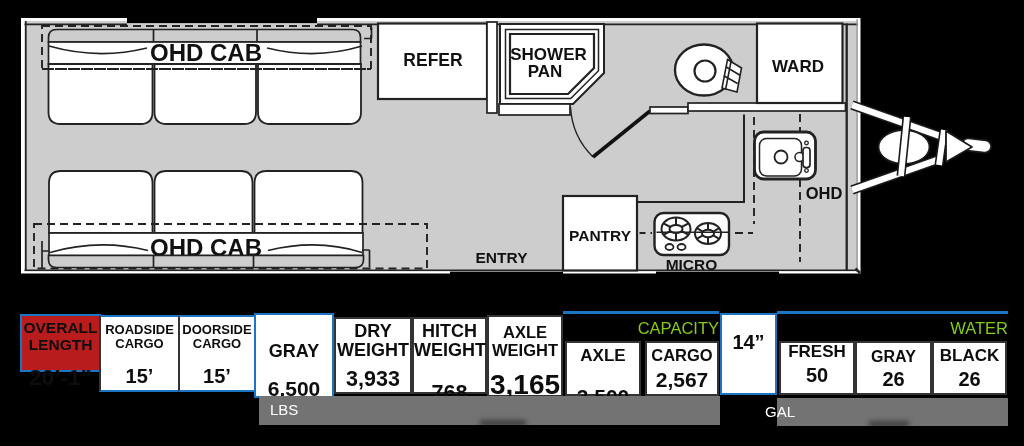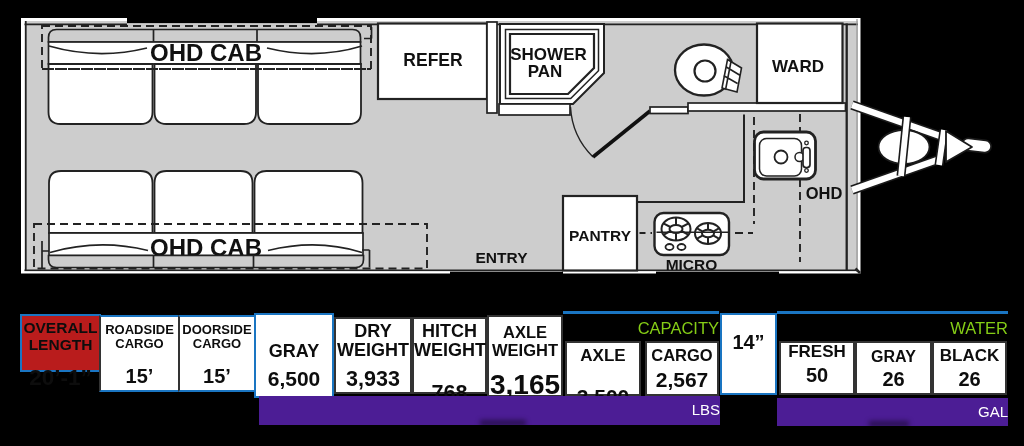--- a/index.html
+++ b/index.html
@@ -1,19 +1,19 @@
 <!DOCTYPE html>
 <html><head>
 <meta charset="utf-8">
 <style>
 html,body{margin:0;padding:0;background:#000;width:1024px;height:446px;overflow:hidden}
 body{position:relative;font-family:"Liberation Sans",sans-serif}
 .cell{position:absolute;box-sizing:border-box;text-align:center;font-weight:700;color:#0d0d0d;background:#fff;font-family:"Liberation Sans",sans-serif}
 .lbl{line-height:1.08}
-.bar{position:absolute;background:#4c1d95;color:#fff;text-align:right;font-weight:400}
+.bar{position:absolute;background:#737373;color:#fff;text-align:left;font-weight:400}
 .hdr{position:absolute;box-sizing:border-box;color:#84cc16;text-align:right;font-weight:400;background:#000;border-top:3px solid #1a75c2}
 </style>
 </head>
 <body>
 
 <svg width="1024" height="446" viewBox="0 0 1024 446" style="position:absolute;left:0;top:0">
 <g stroke-linecap="butt" fill="none">
 
 <rect x="21" y="18" width="839.5" height="255.5" fill="#ffffff"></rect>
 
@@ -215,21 +215,21 @@
 <div style="font-size:20px;margin-top:14px">15’</div>
 </div>
 
 <div class="cell" style="left:178px;top:315px;width:78px;height:77px;border:2px solid #333;border-top:2.5px solid #1a75c2;border-bottom:2.5px solid #1a75c2">
 <div class="lbl" style="font-size:13px;margin-top:6px">DOORSIDE<br>CARGO</div>
 <div style="font-size:20px;margin-top:14px">15’</div>
 </div>
 
 <div class="cell" style="left:254px;top:313px;width:80px;height:85px;border:2.5px solid #1a75c2">
 <div class="lbl" style="font-size:18px;margin-top:27px">GRAY</div>
-<div style="font-size:21px;margin-top:6px">6,500</div>
+<div style="font-size:21px;margin-top:16px">6,500</div>
 </div>
 
 <div class="cell" style="left:334px;top:317px;width:78px;height:77px;border:2px solid #333">
 <div class="lbl" style="font-size:18px;margin-top:3px">DRY<br>WEIGHT</div>
 <div style="font-size:21.5px;margin-top:6px">3,933</div>
 </div>
 
 <div class="cell" style="left:412px;top:317px;width:75px;height:77px;border:2px solid #333">
 <div class="lbl" style="font-size:18px;margin-top:3px">HITCH<br>WEIGHT</div>
 <div style="font-size:21.5px;margin-top:20px">768</div>

